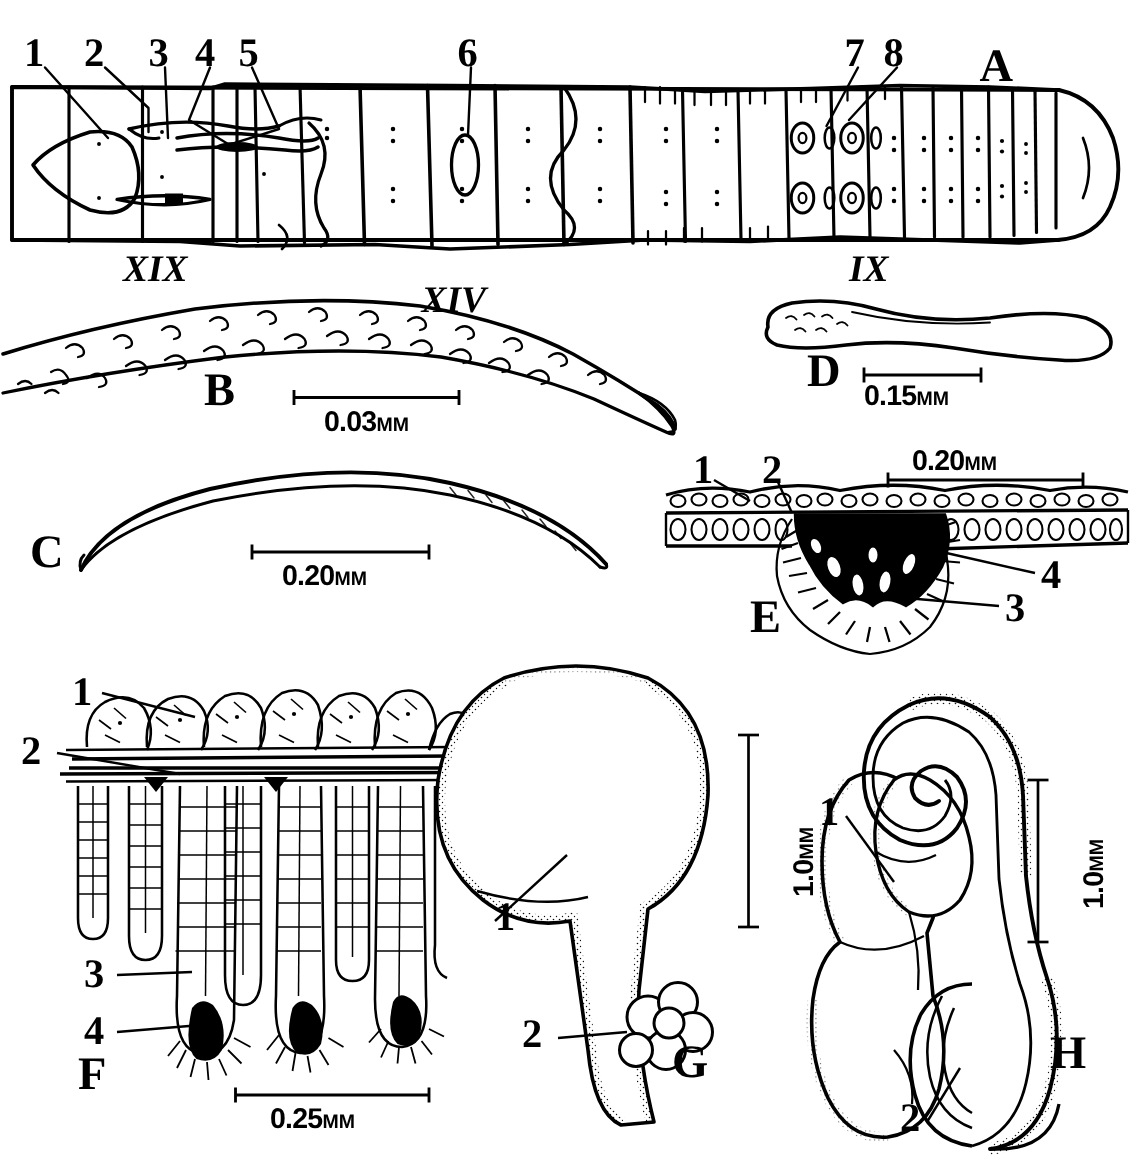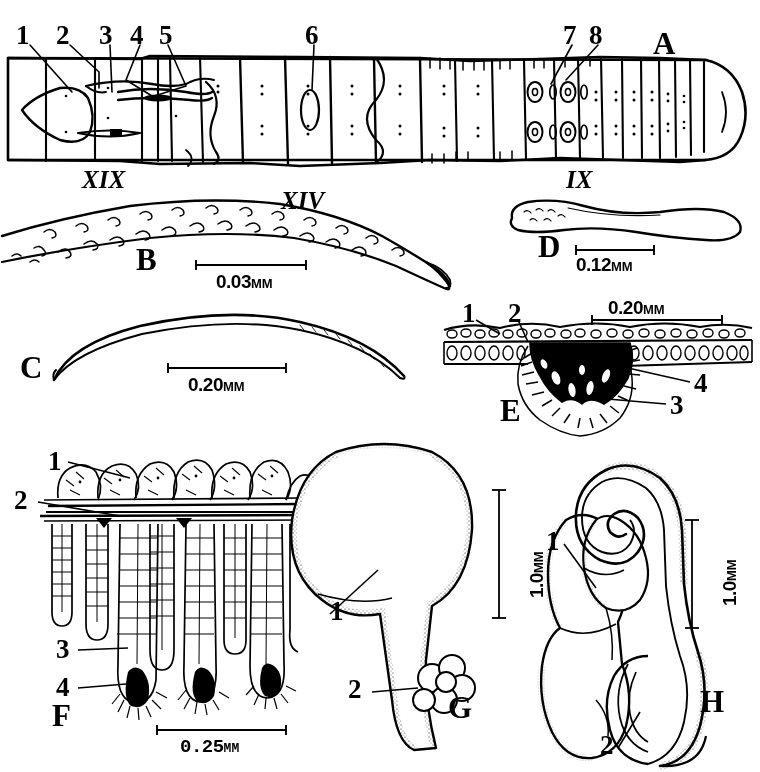--- a/index.html
+++ b/index.html
@@ -702,26 +702,26 @@
   <div class="lbl num" style="left:546px;top:528px;">1</div>
   <div class="lbl num" style="left:600px;top:732px;">2</div>
 
   <div class="scaletxt" style="left:216px;top:271px;">
     <span>0.03</span><span class="u">MM</span>
   </div>
   <div class="scaletxt" style="left:188px;top:374px;">
     <span>0.20</span><span class="u">MM</span>
   </div>
   <div class="scaletxt" style="left:576px;top:254px;">
-    <span>0.12</span><span class="u">MM</span>
+    <span>0.15</span><span class="u">MM</span>
   </div>
   <div class="scaletxt" style="left:608px;top:297px;">
     <span>0.20</span><span class="u">MM</span>
   </div>
-  <div class="scaletxt" style="left:180px;top:736px;font-family:Liberation Mono, monospace;">
+  <div class="scaletxt" style="left:180px;top:736px;">
     <span>0.25</span><span class="u">MM</span>
   </div>
   <div class="scaletxt vert" style="left:526px;top:598px;">
     <span>1.0</span><span class="u">MM</span>
   </div>
   <div class="scaletxt vert" style="left:719px;top:606px;">
     <span>1.0</span><span class="u">MM</span>
   </div>
 
 </div>

